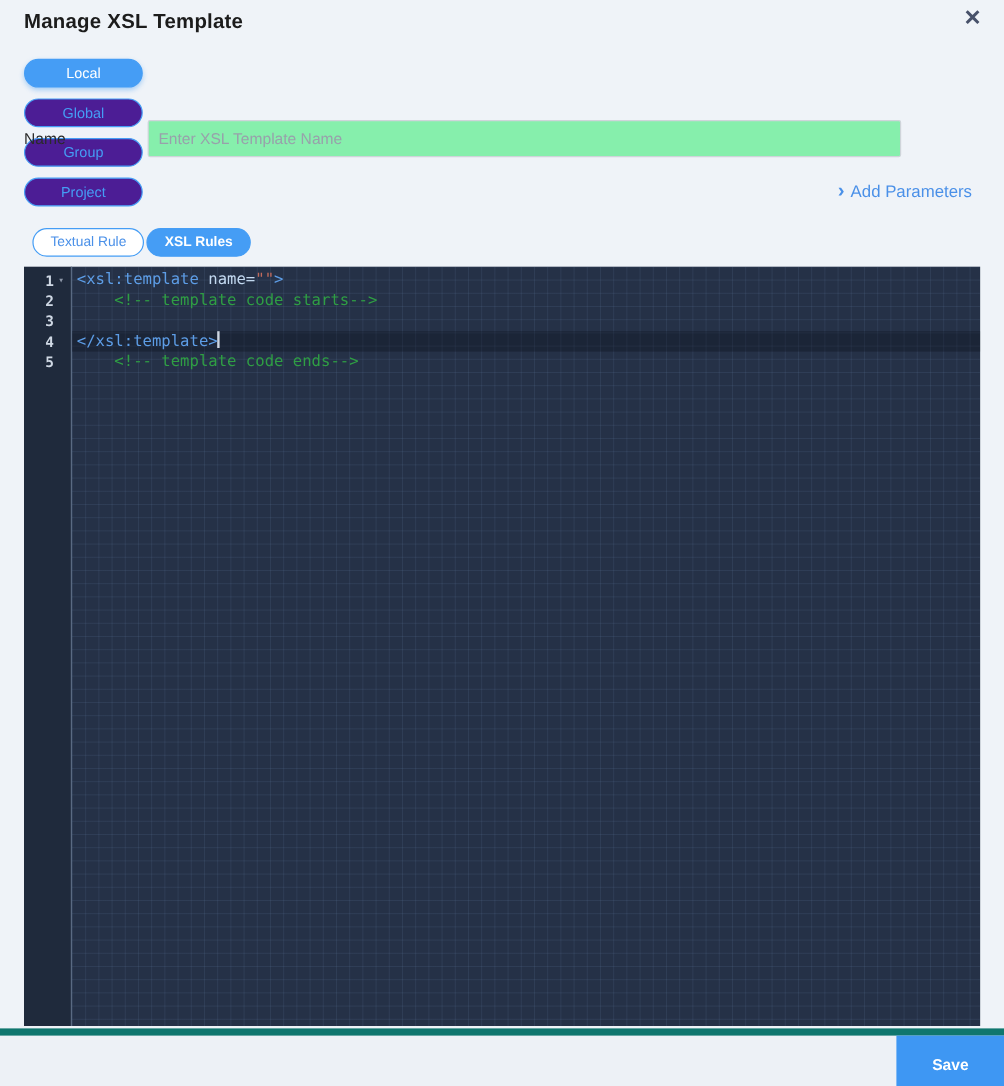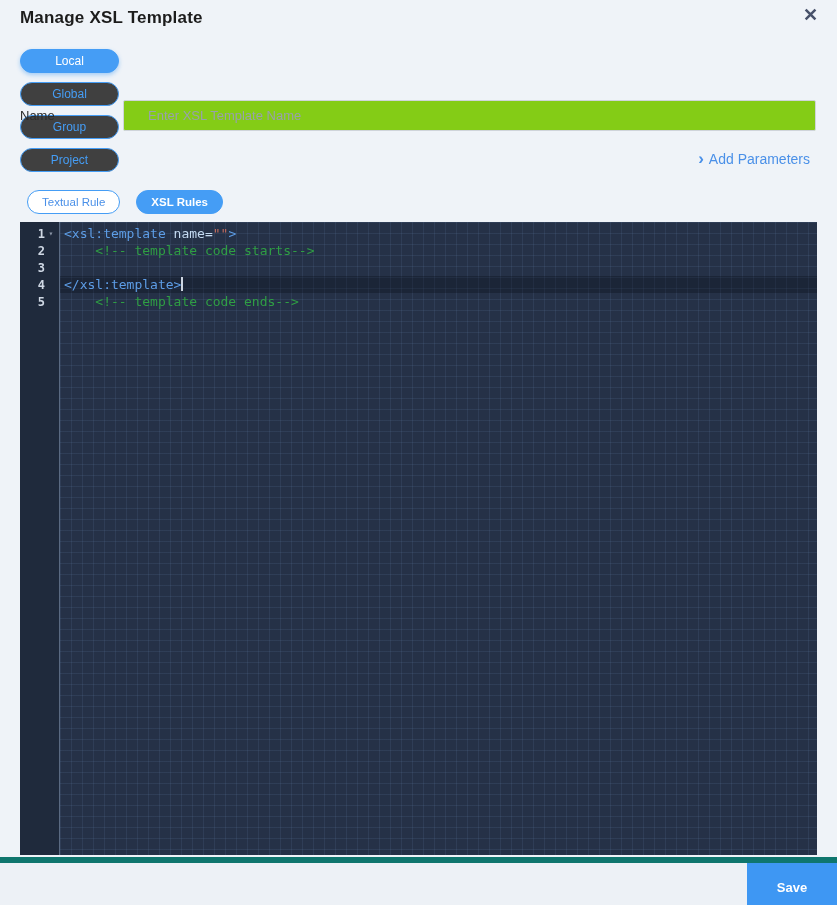--- a/index.html
+++ b/index.html
@@ -20,49 +20,49 @@
   .close {
     position: absolute; right: 19px; top: 6px;
     font-size: 18px; font-weight: 700; color: #47516a; cursor: pointer; line-height: 1;
   }
 
   
   .pill-row { position: absolute; left: 20px; top: 49px; display: flex; gap: 9px; flex-direction: column; }
   .pill {
     width: 99px; height: 24px; border-radius: 12px;
     border: 1px solid var(--c-accent, #459df5);
-    background: #404040; color: var(--c-accent, #459df5);
+    background: #4c1d95; color: var(--c-accent, #459df5);
     font-family: "Liberation Sans", sans-serif; font-size: 12px; cursor: pointer;
     display: flex; align-items: center; justify-content: center;
   }
   .pill.active {
     background: var(--c-accent, #459df5); color: #fff;
     box-shadow: 0 2px 4px rgba(69,157,245,.45);
   }
 
   
   .name-label { position: absolute; left: 20px; top: 108px; font-size: 13px; color: #2b2b2b; }
   .name-input {
-    position: absolute; left: 123px; top: 100px; width: 693px; height: 31px;
-    border: 1px solid #cfd4da; border-radius: 2px; background: #84cc16;
-    padding: 0 24px; font-family: "Liberation Sans", sans-serif; font-size: 13px; color: #333;
+    position: absolute; left: 123px; top: 100px; width: 628px; height: 31px;
+    border: 1px solid #cfd4da; border-radius: 2px; background: #86efac;
+    padding: 0 8px; font-family: "Liberation Sans", sans-serif; font-size: 13px; color: #333;
     outline: none;
   }
   .name-input::placeholder { color: #98a1ab; }
 
   
   .add-params {
     position: absolute; right: 27px; top: 151px;
     display: flex; align-items: center; gap: 5px;
     color: var(--c-link, #4a90e8); font-size: 14px; cursor: pointer;
   }
   .add-params .chev { font-size: 17px; font-weight: 700; line-height: 14px; }
 
   
-  .tab-row { position: absolute; left: 27px; top: 190px; display: flex; gap: 16px; }
+  .tab-row { position: absolute; left: 27px; top: 190px; display: flex; gap: 2px; }
   .rule-tab {
     height: 24px; padding: 0 14px; border-radius: 12px;
     border: 1px solid var(--c-accent, #459df5);
     background: #fff; color: var(--c-link, #4a90e8);
     font-family: "Liberation Sans", sans-serif; font-size: 11.5px; cursor: pointer;
     display: flex; align-items: center; justify-content: center;
   }
   .rule-tab.active {
     background: var(--c-accent, #459df5); border-color: var(--c-accent, #459df5);
     color: #fff; font-weight: 700;

